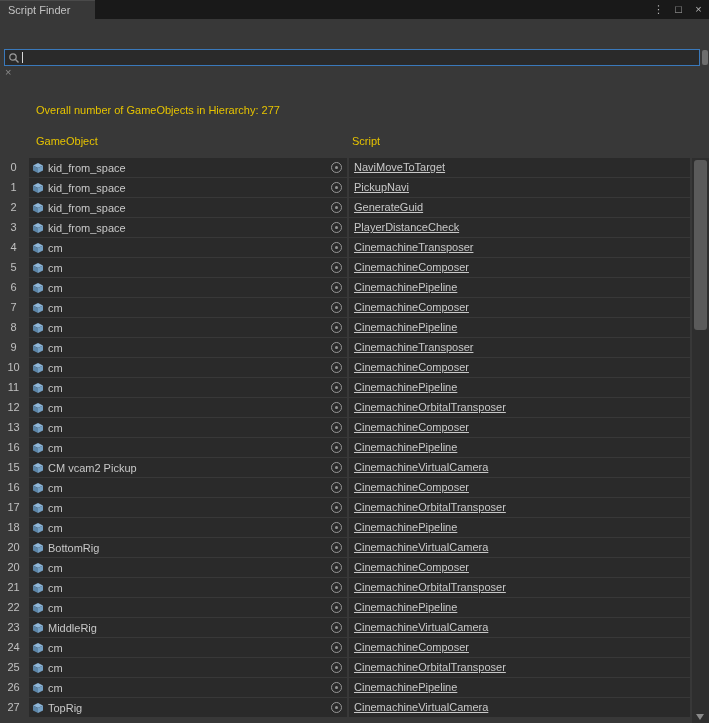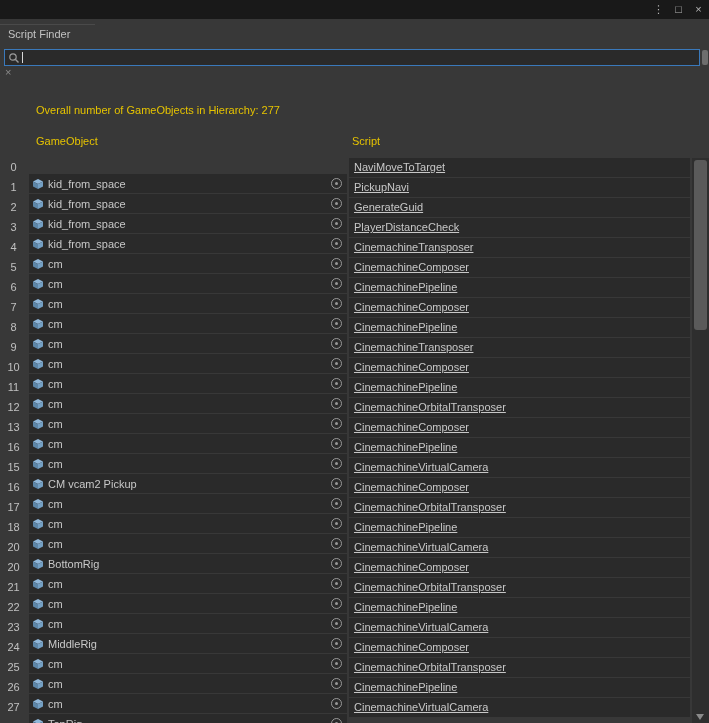--- a/index.html
+++ b/index.html
@@ -8,21 +8,21 @@
     background:#383838;
     font-family:"Liberation Sans", sans-serif;
     font-size:11px;
     color:#C8C8C8;
     overflow:hidden;
     position:relative;
   }
 
   
   .titlebar { position:absolute; top:0; left:0; width:709px; height:19px; background:#191919; }
-  .tab { position:absolute; left:0; top:0; width:95px; height:19px; background:#383838; border-top:1px solid #4a4a4a;margin-top:24px; }
+  .tab { position:absolute; left:0; top:0; width:95px; height:19px; background:#383838; border-top:1px solid #4a4a4a; }
   .tab-title { display:block; line-height:18px; padding-left:8px; color:#C2C2C2; white-space:nowrap; }
   .titlebar-controls { position:absolute; right:4px; top:0; height:19px; display:flex; align-items:center; gap:7px; color:#B4B4B4; }
   .ctrl { width:13px; text-align:center; font-size:11px; line-height:19px; }
 
   
   .search-box {
     position:absolute; left:4px; top:49px; width:696px; height:17px;
     background:#2A2A2A; border:1px solid var(--focus-blue,#3A79BB);
     display:flex; align-items:center; padding:0 3px;
   }
@@ -40,21 +40,21 @@
   .summary { position:absolute; left:36px; top:104px; color:var(--accent-yellow,#E6C300); white-space:nowrap; }
   .col-head { position:absolute; top:135px; color:var(--accent-yellow,#E6C300); white-space:nowrap; }
   .col-head.go { left:36px; }
   .col-head.script { left:352px; }
 
   
   .table-body { position:absolute; left:0; top:158px; width:692px; }
   .row { position:relative; height:20px; }
   .idx { position:absolute; left:0; top:0; width:27px; height:19px; line-height:19px; text-align:center; color:#C0C0C0; }
   .go-cell {
-    position:absolute; left:29px; top:16px; width:318px; height:19px;
+    position:absolute; left:29px; top:0; width:318px; height:19px;
     background:#2A2A2A; display:flex; align-items:center; padding-left:3px;
   }
   .cube { width:12px; height:12px; flex:none; margin-right:4px; }
   .cube svg { display:block; }
   .go-name { color:#C8C8C8; white-space:nowrap; overflow:hidden; }
   .target { position:absolute; right:5px; top:4px; width:11px; height:11px; border:1px solid #989898; border-radius:50%; }
   .target::after {
     content:""; position:absolute; left:50%; top:50%; width:3px; height:3px;
     margin:-1.5px 0 0 -1.5px; background:#989898; border-radius:50%;
   }

